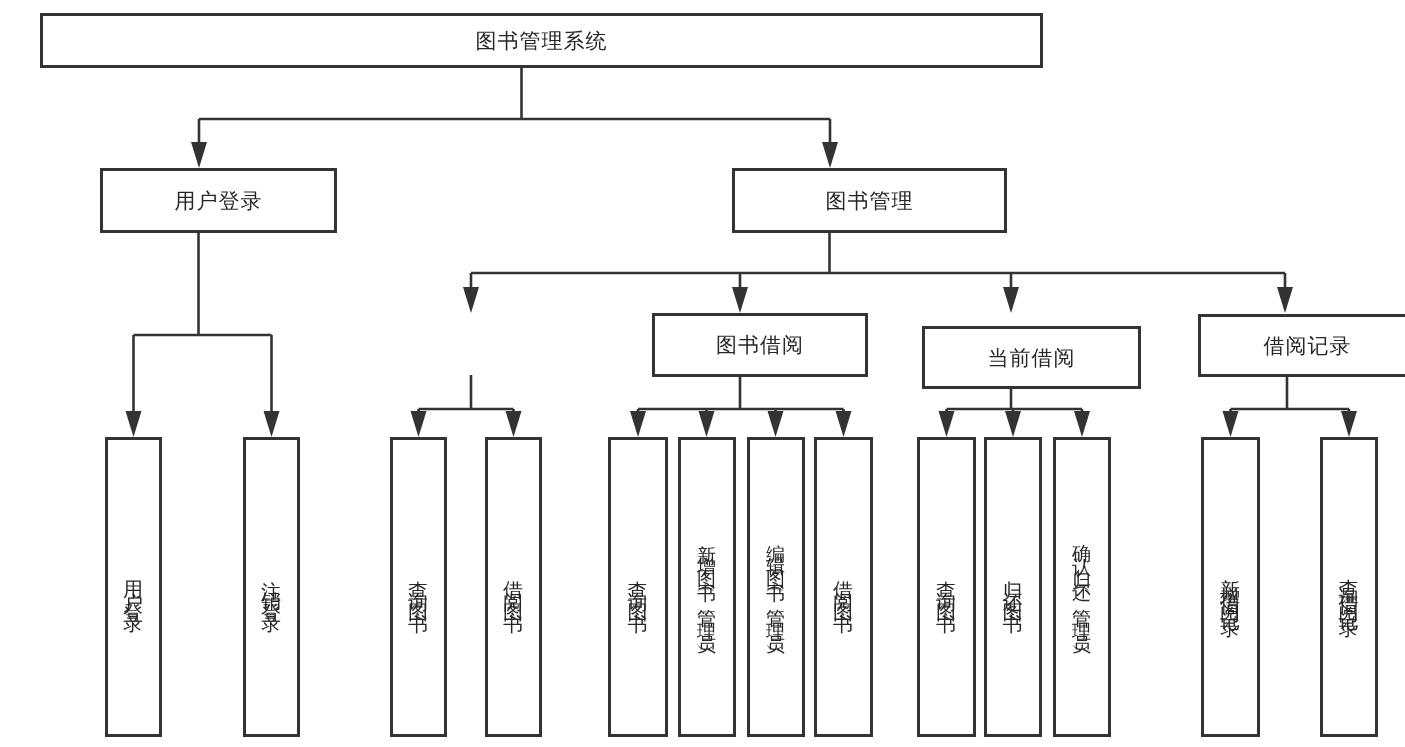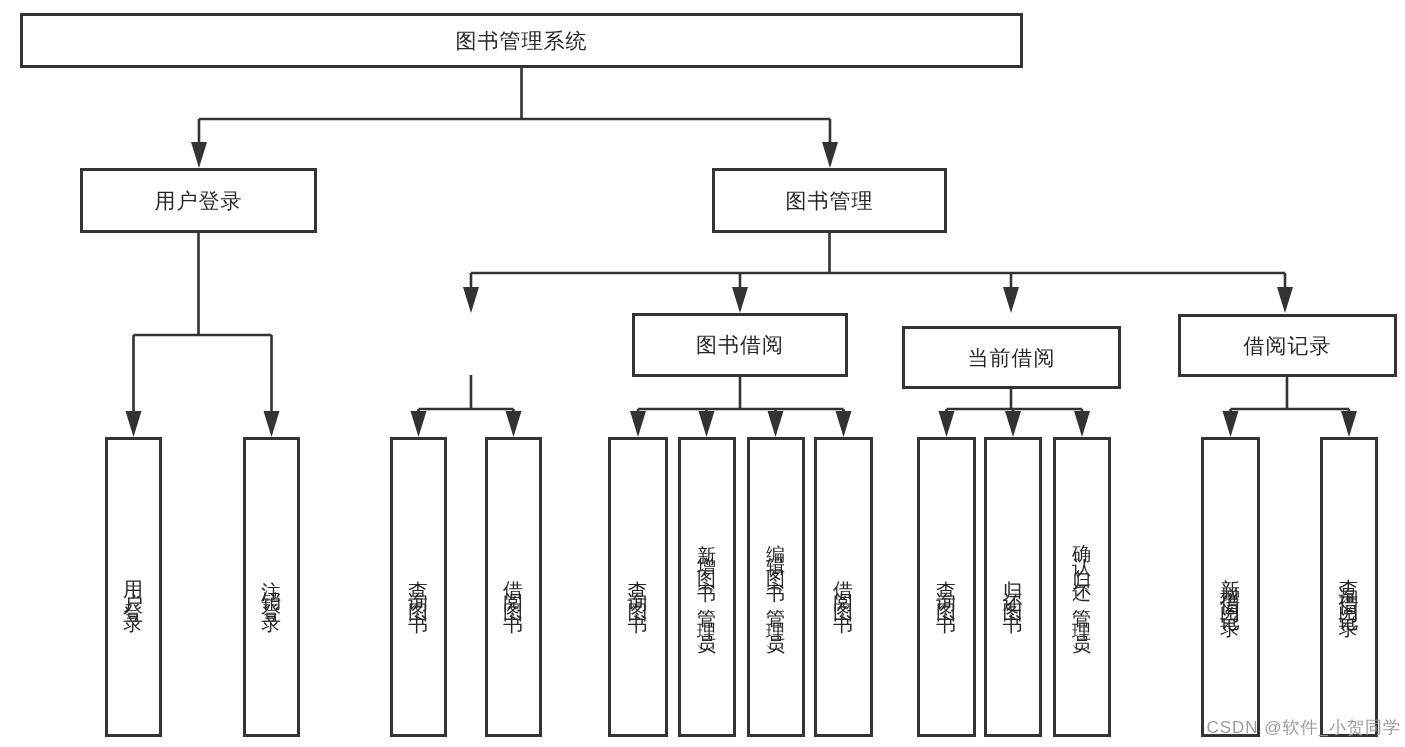--- a/index.html
+++ b/index.html
@@ -34,20 +34,21 @@
     border: 3px solid var(--line, #333333);
     background: #ffffff;
     display: flex;
     align-items: center;
     justify-content: center;
     color: var(--text, #262626);
     font-size: 21px;
     letter-spacing: 1px;
     z-index: 2;
     box-sizing: border-box;
+    margin-left: 20px;
   }
   .vnode {
     position: absolute;
     top: 437px;
     height: 300px;
     border: 3px solid var(--line, #333333);
     background: #ffffff;
     display: flex;
     align-items: center;
     justify-content: center;
@@ -116,21 +117,21 @@
     <polygon points="1341,411 1357,411 1349,437"></polygon>
   </svg>
 
   <div class="node" style="left:20px; top:13px; width:1003px; height:55px;">
     <span>图书管理系统</span>
   </div>
 
   <div class="node" style="left:80px; top:168px; width:237px; height:65px;">
     <span>用户登录</span>
   </div>
-  <div class="node" style="left:712px; top:168px; width:235px; height:65px;">
+  <div class="node" style="left:712px; top:168px; width:275px; height:65px;">
     <span>图书管理</span>
   </div>
 
   <div class="node" style="left:632px; top:313px; width:216px; height:64px;">
     <span>图书借阅</span>
   </div>
   <div class="node" style="left:902px; top:326px; width:219px; height:63px;">
     <span>当前借阅</span>
   </div>
   <div class="node" style="left:1178px; top:314px; width:219px; height:63px;">
@@ -174,15 +175,14 @@
     <span class="vtext v8">确认归还（管理员）</span>
   </div>
 
   <div class="vnode" style="left:1201px; width:59px;">
     <span class="vtext v6">新增借阅记录</span>
   </div>
   <div class="vnode" style="left:1320px; width:58px;">
     <span class="vtext v6">查询借阅记录</span>
   </div>
 
-  <div class="watermark">CSDN @软件_小贺同学</div>
 
 </div>
 
 </body></html>

